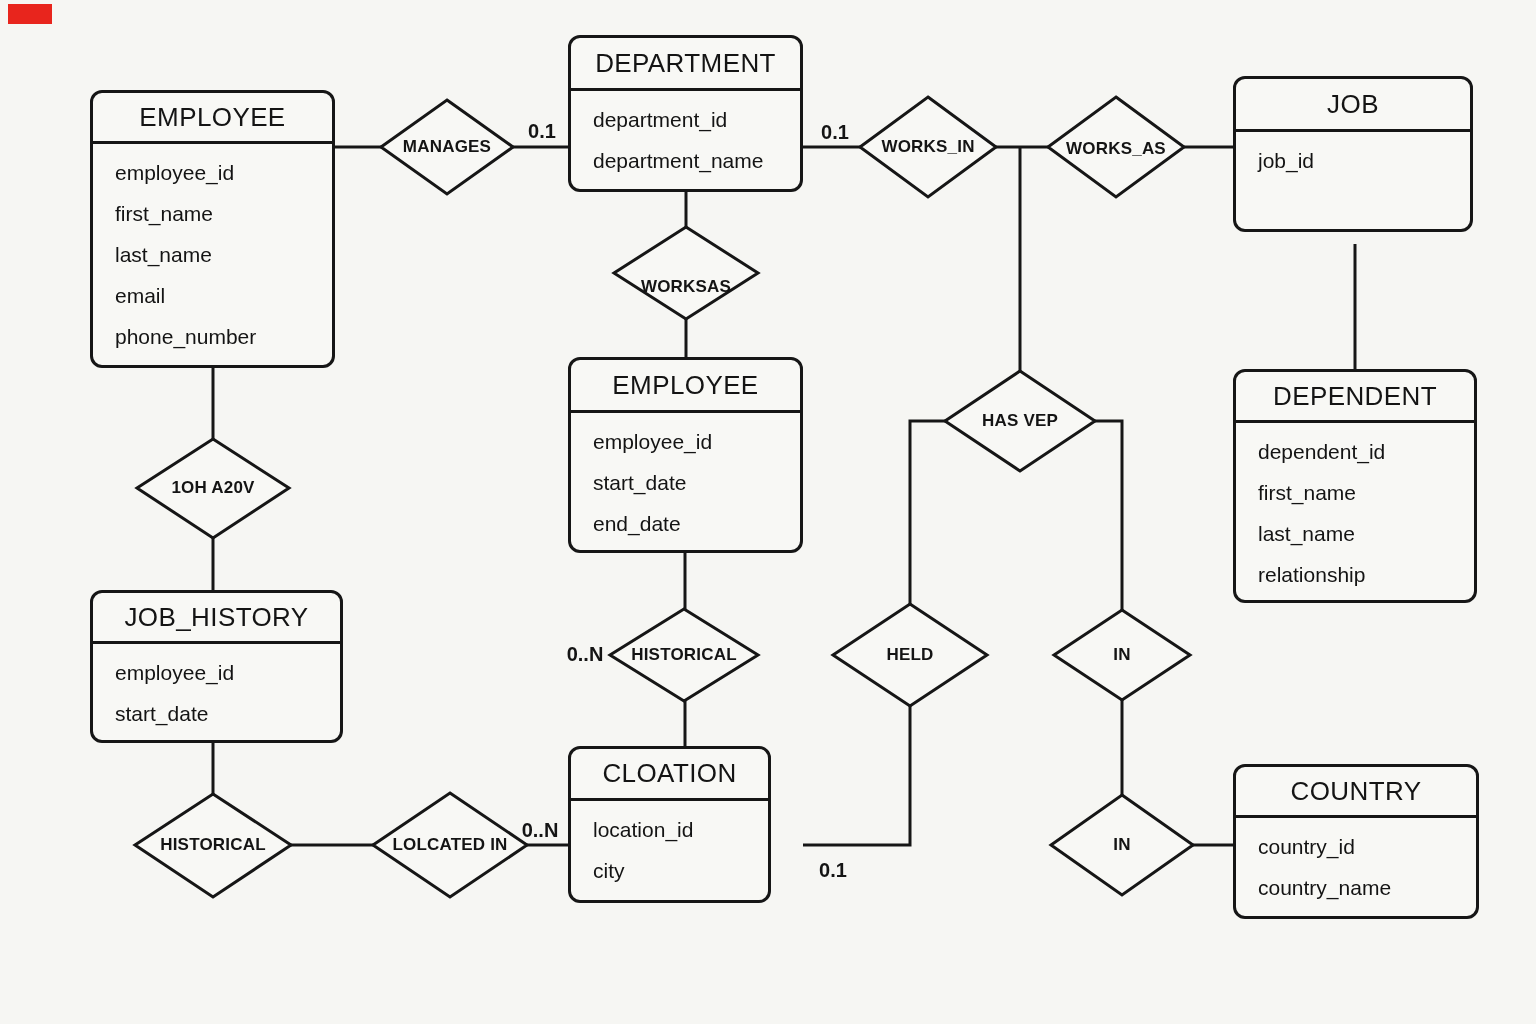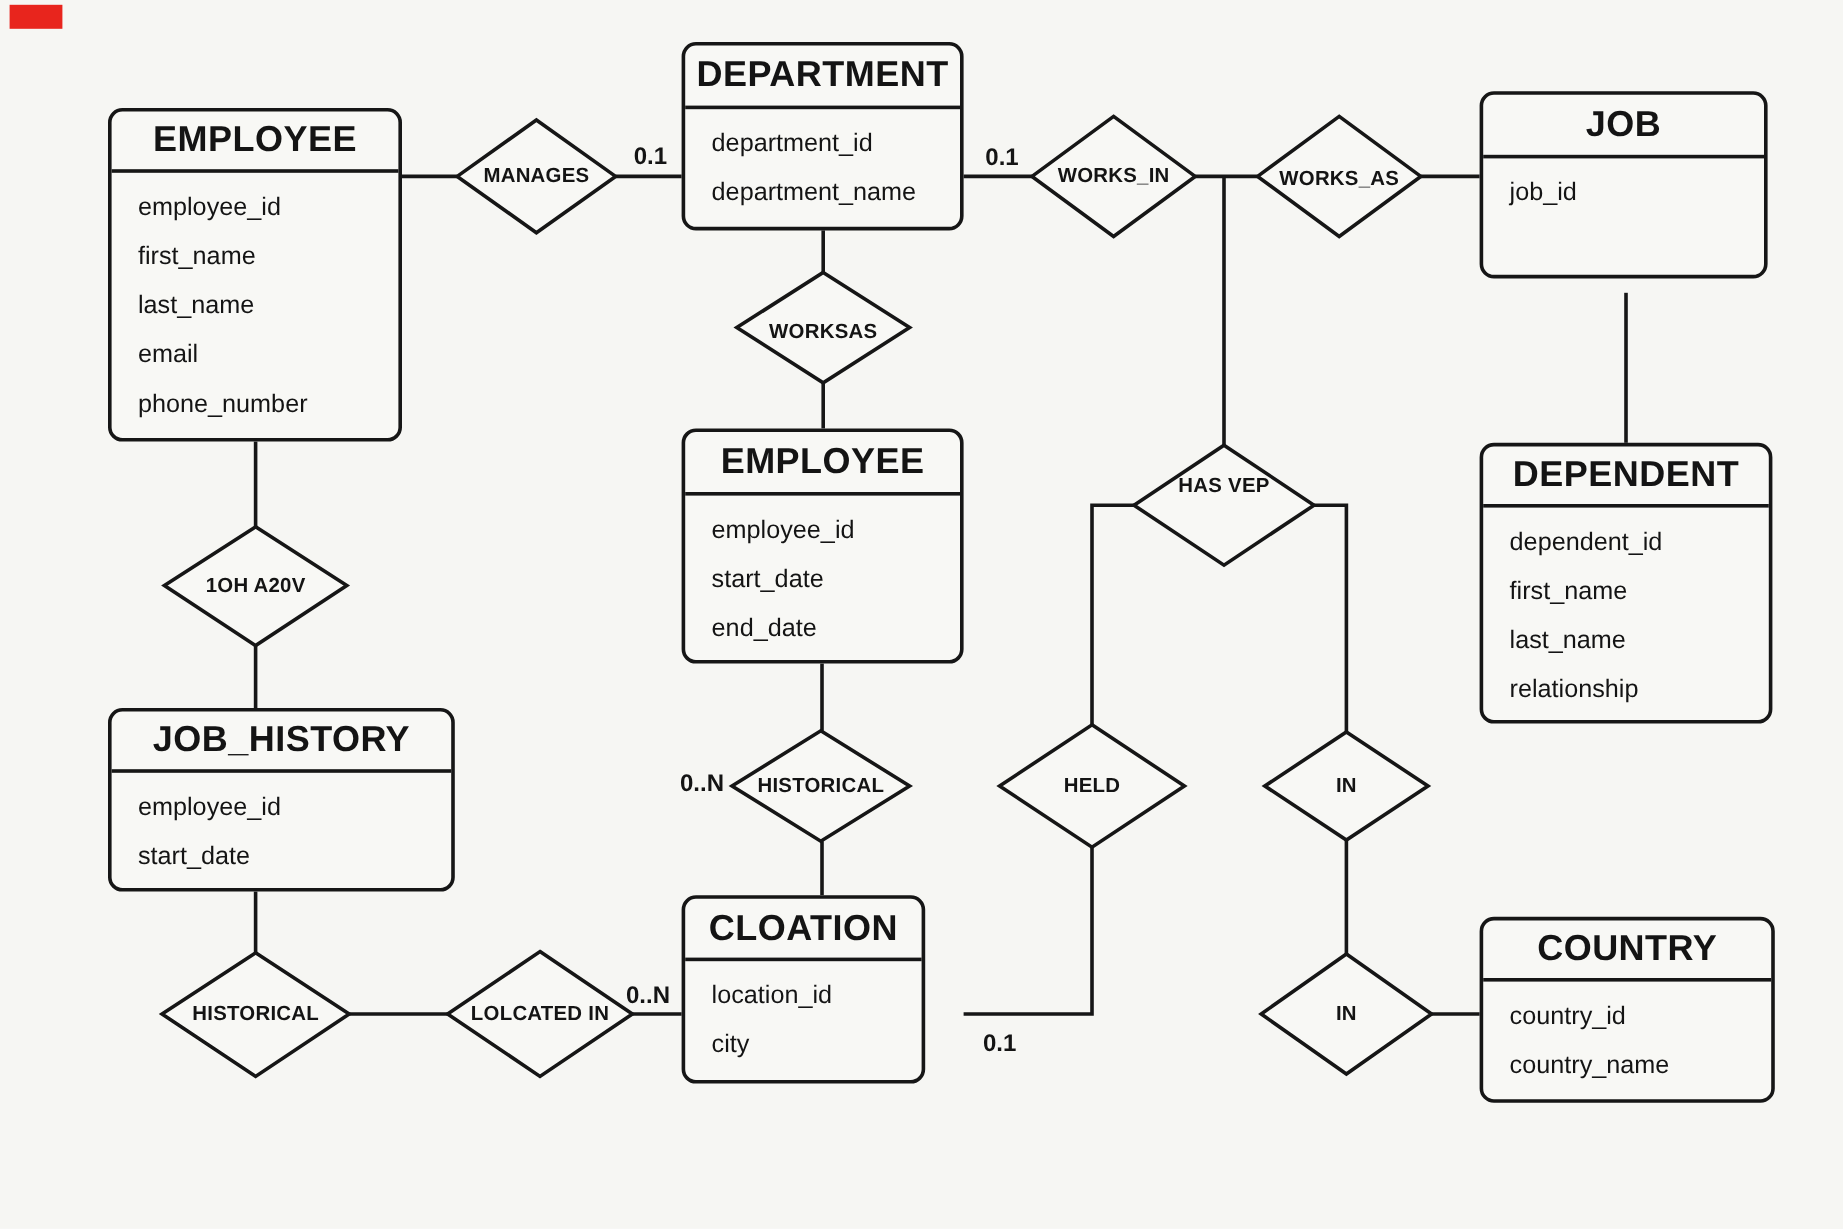--- a/index.html
+++ b/index.html
@@ -9,21 +9,21 @@
     font-family:"Liberation Sans",sans-serif;
     color:#141414;
   }
   #wires{position:absolute;left:0;top:0;}
   .entity{
     position:absolute;background:#f8f8f5;border:3px solid #161616;border-radius:12px;
     box-sizing:border-box;
   }
   .entity-title{
     display:flex;align-items:center;justify-content:center;
-    font-weight:700;font-size:30px;letter-spacing:.4px;
+    font-weight:400;font-size:26px;letter-spacing:.4px;
     border-bottom:3px solid #161616;box-sizing:border-box;
   }
   .entity-attrs{padding:8px 8px 0 22px;}
   .attr{font-size:21px;line-height:41px;white-space:nowrap;}
   .dlabel{
     position:absolute;transform:translate(-50%,-50%);
     font-weight:700;font-size:17px;letter-spacing:.2px;white-space:nowrap;
   }
   .card{
     position:absolute;transform:translate(-50%,-50%);
@@ -114,21 +114,21 @@
   <div class="entity" style="left:1233px;top:369px;width:244px;height:234px">
     <div class="entity-title" style="height:51px">DEPENDENT</div>
     <div class="entity-attrs">
       <div class="attr">dependent_id</div>
       <div class="attr">first_name</div>
       <div class="attr">last_name</div>
       <div class="attr">relationship</div>
     </div>
   </div>
 
-  <div class="entity" style="left:90px;top:590px;width:289px;height:153px">
+  <div class="entity" style="left:90px;top:590px;width:253px;height:153px">
     <div class="entity-title" style="height:51px">JOB_HISTORY</div>
     <div class="entity-attrs">
       <div class="attr">employee_id</div>
       <div class="attr">start_date</div>
     </div>
   </div>
 
   <div class="entity" style="left:568px;top:746px;width:203px;height:157px">
     <div class="entity-title" style="height:52px">CLOATION</div>
     <div class="entity-attrs">
@@ -139,24 +139,24 @@
 
   <div class="entity" style="left:1233px;top:764px;width:246px;height:155px">
     <div class="entity-title" style="height:51px">COUNTRY</div>
     <div class="entity-attrs">
       <div class="attr">country_id</div>
       <div class="attr">country_name</div>
     </div>
   </div>
 
   <div class="dlabel" style="left:447px;top:147px">MANAGES</div>
-  <div class="dlabel" style="left:686px;top:277px">WORKSAS</div>
+  <div class="dlabel" style="left:686px;top:287px">WORKSAS</div>
   <div class="dlabel" style="left:928px;top:147px">WORKS_IN</div>
   <div class="dlabel" style="left:1116px;top:149px">WORKS_AS</div>
-  <div class="dlabel" style="left:1020px;top:405px">HAS VEP</div>
+  <div class="dlabel" style="left:1020px;top:421px">HAS VEP</div>
   <div class="dlabel" style="left:213px;top:488px">1OH A20V</div>
   <div class="dlabel" style="left:684px;top:655px">HISTORICAL</div>
   <div class="dlabel" style="left:910px;top:655px">HELD</div>
   <div class="dlabel" style="left:1122px;top:655px">IN</div>
   <div class="dlabel" style="left:213px;top:845px">HISTORICAL</div>
   <div class="dlabel" style="left:450px;top:845px">LOLCATED IN</div>
   <div class="dlabel" style="left:1122px;top:845px">IN</div>
 
   <div class="card" style="left:542px;top:131px">0.1</div>
   <div class="card" style="left:835px;top:132px">0.1</div>

